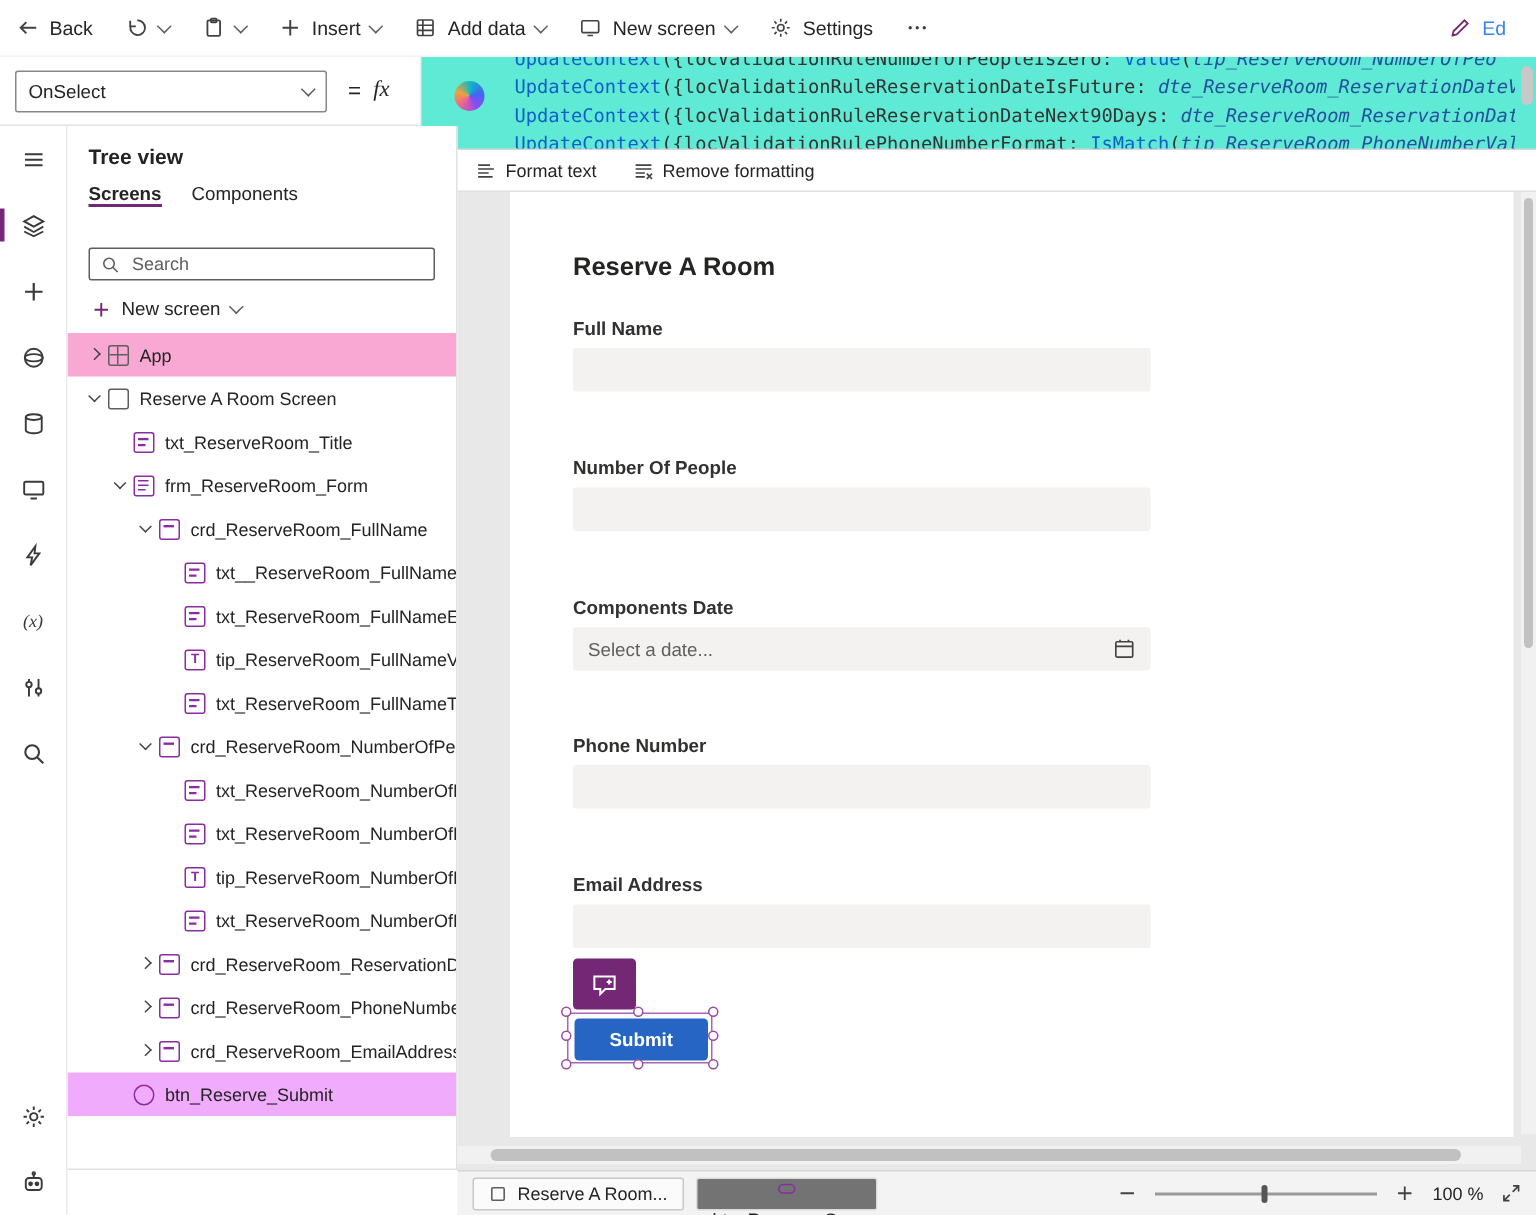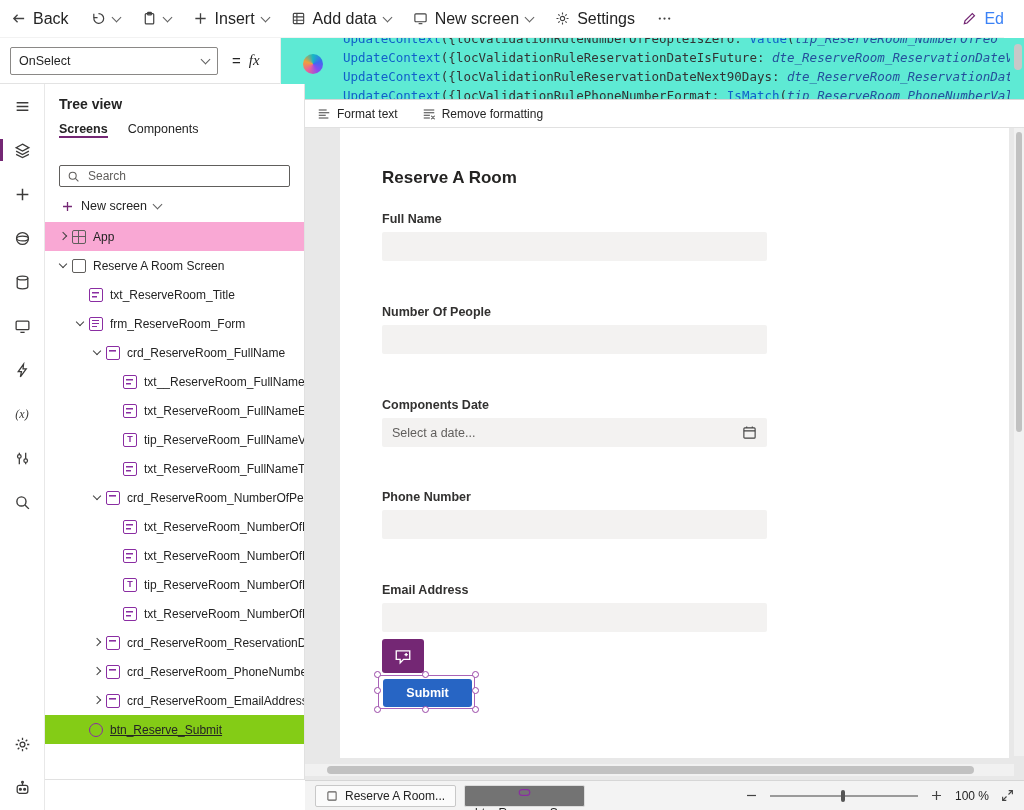--- a/index.html
+++ b/index.html
@@ -8,21 +8,21 @@
   }
   *{box-sizing:border-box;}
   html,body{width:1024px;height:810px;margin:0;overflow:hidden;background:#fff;
     font-family:"Liberation Sans",sans-serif;color:#242424;}
   svg{display:block;}
   .chevcss{width:7px;height:7px;border-right:1.2px solid #616161;border-bottom:1.2px solid #616161;
     transform:rotate(45deg);margin-top:-3px;flex:none;}
 
   
   #commandbar{position:absolute;left:0;top:0;width:1004px;height:38px;background:#fff;
-    display:flex;align-items:center;border-bottom:1px solid #f2f2f2;font-size:16px;}
+    display:flex;align-items:center;border-bottom:1px solid #f2f2f2;font-size:13px;}
   .cmd{display:flex;align-items:center;gap:7px;height:100%;padding:0 11px;color:#242424;cursor:default;}
   .cmd .ic{color:#424242;}
   .cmd.edit{margin-left:auto;color:#3b82f6;padding-right:0;}
   .cmd.edit .ic{color:var(--brand);}
 
   
   #prop-row{position:absolute;left:0;top:38px;width:280px;height:46px;background:#fff;
     display:flex;align-items:center;border-bottom:1px solid #e3e3e3;}
   #prop-box{margin-left:10px;width:208px;height:28px;border:1px solid #8a8886;border-radius:2px;
     display:flex;align-items:center;justify-content:space-between;padding:0 8px;font-size:12.5px;}
@@ -64,21 +64,21 @@
   .ttab.active{border-bottom:2px solid var(--brand);font-weight:700;}
   #search-box{margin:27px 14px 0;height:22px;border:1px solid #605e5c;border-radius:2px;
     display:flex;align-items:center;gap:6px;padding:0 7px;color:#605e5c;}
   #search-box input{border:none;outline:none;flex:1;font-size:12px;font-family:inherit;background:transparent;min-width:0;}
   #search-box input::placeholder{color:#605e5c;}
   #new-screen{display:flex;align-items:center;gap:7px;margin:7px 8px 4px;padding:5px 8px;font-size:12.5px;color:#242424;}
   #new-screen .plus{color:var(--brand);}
   #tree-list{margin-top:2px;}
   .trow{display:flex;align-items:center;height:29px;font-size:12px;color:#242424;white-space:nowrap;}
   .trow.shade{background:#f9a8d4;}
-  .trow.sel{background:#84cc16;text-decoration:underline;}
+  .trow.sel{background:#f0abfc;}
   .ind0{padding-left:10px;} .ind1{padding-left:27px;} .ind2{padding-left:44px;} .ind3{padding-left:61px;}
   .chev{width:16px;height:16px;position:relative;flex:none;}
   .chev.r::after{content:"";position:absolute;left:5px;top:4.5px;width:5px;height:5px;
     border-right:1.2px solid #424242;border-bottom:1.2px solid #424242;transform:rotate(-45deg);}
   .chev.d::after{content:"";position:absolute;left:4.5px;top:3.5px;width:5px;height:5px;
     border-right:1.2px solid #424242;border-bottom:1.2px solid #424242;transform:rotate(45deg);}
   .tlabel{overflow:hidden;text-overflow:clip;flex:1;}
   .tico{width:14px;height:14px;border-radius:2px;flex:none;margin:0 7px 0 1px;position:relative;}
   .ico-app{border:1.3px solid #605e5c;
     background:linear-gradient(#605e5c,#605e5c) 5px 0/1.2px 100% no-repeat,

